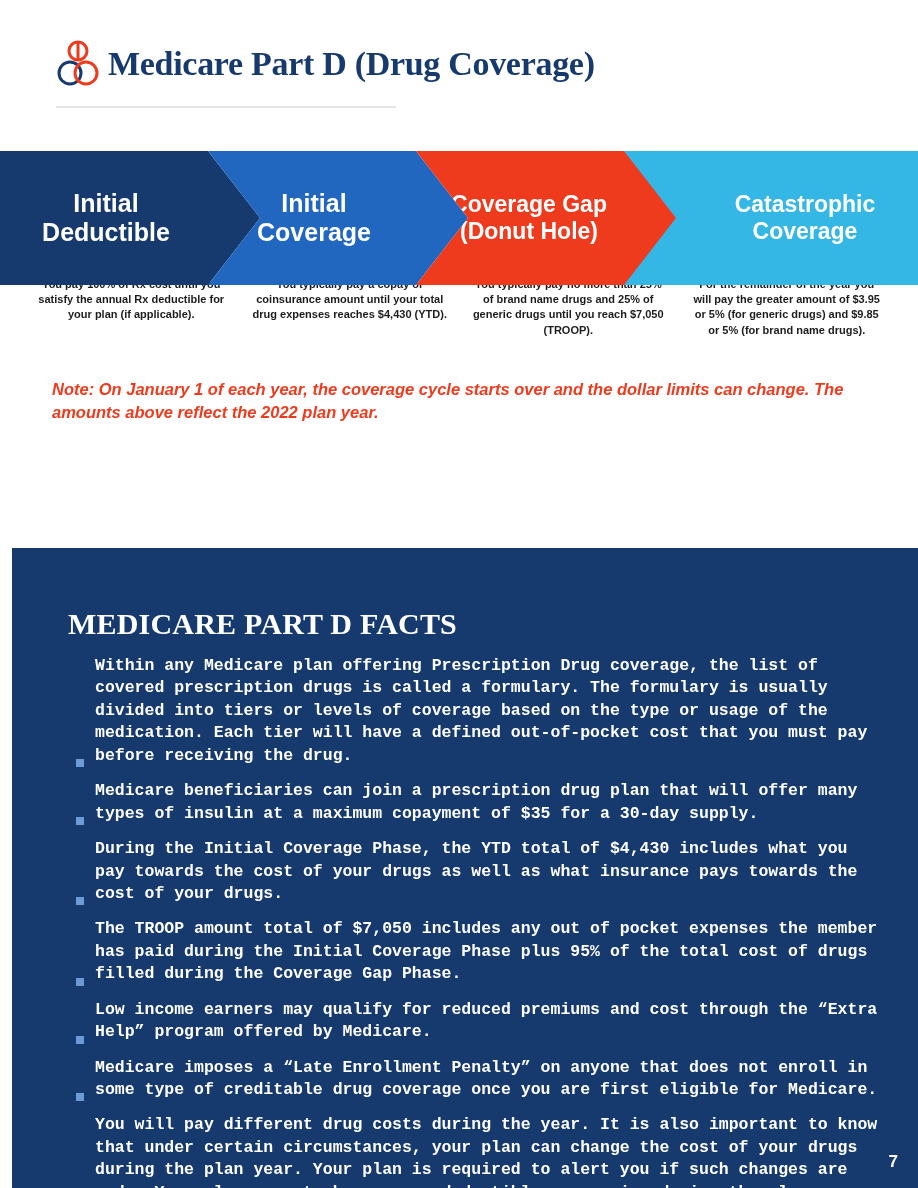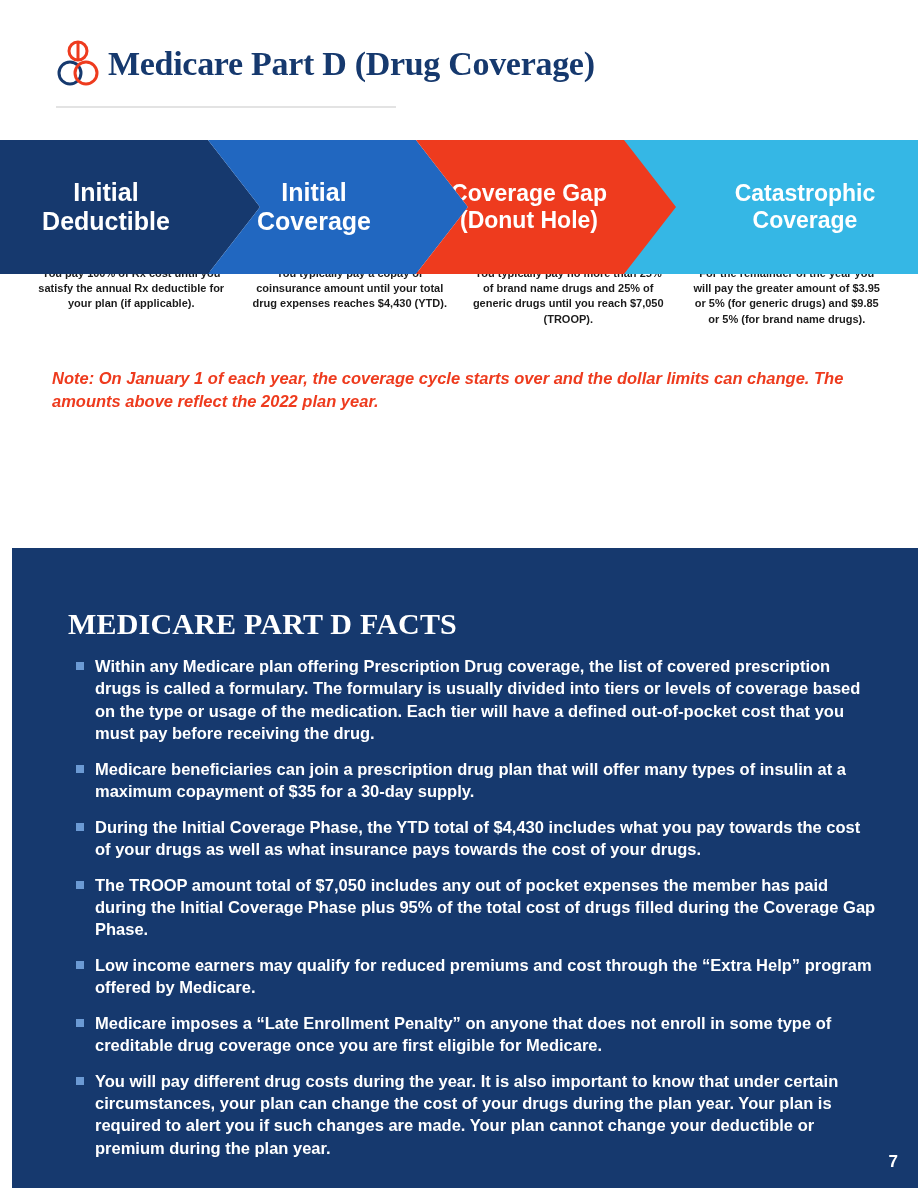--- a/index.html
+++ b/index.html
@@ -41,21 +41,21 @@
   .title-rule {
     margin: 22px 0 0 56px;
     width: 340px;
     height: 2px;
     background: #e3e3e3;
   }
 
   
   .band {
     position: relative;
-    margin-top: 32px;
+    margin-top: 43px;
     height: 104px;
     width: 918px;
   }
   .chev {
     position: absolute;
     top: 0;
     height: 134px;
     display: flex;
     align-items: center;
     justify-content: center;
@@ -144,22 +144,23 @@
   .facts-title {
     font-family: "Liberation Serif", serif;
     font-weight: bold;
     color: #ffffff;
     font-size: 30px;
     letter-spacing: 0.2px;
     margin-bottom: 14px;
   }
   .fact-item {
     display: flex;
-    align-items: flex-start;
+    align-items: flex-end;
     margin-bottom: 13px;
+    font-family: Liberation Mono, monospace;
   }
   .bullet {
     width: 8px;
     height: 8px;
     background: #6b9ad4;
     margin: 7px 11px 0 8px;
     flex: 0 0 8px;
   }
   .fact-text {
     color: #ffffff;

